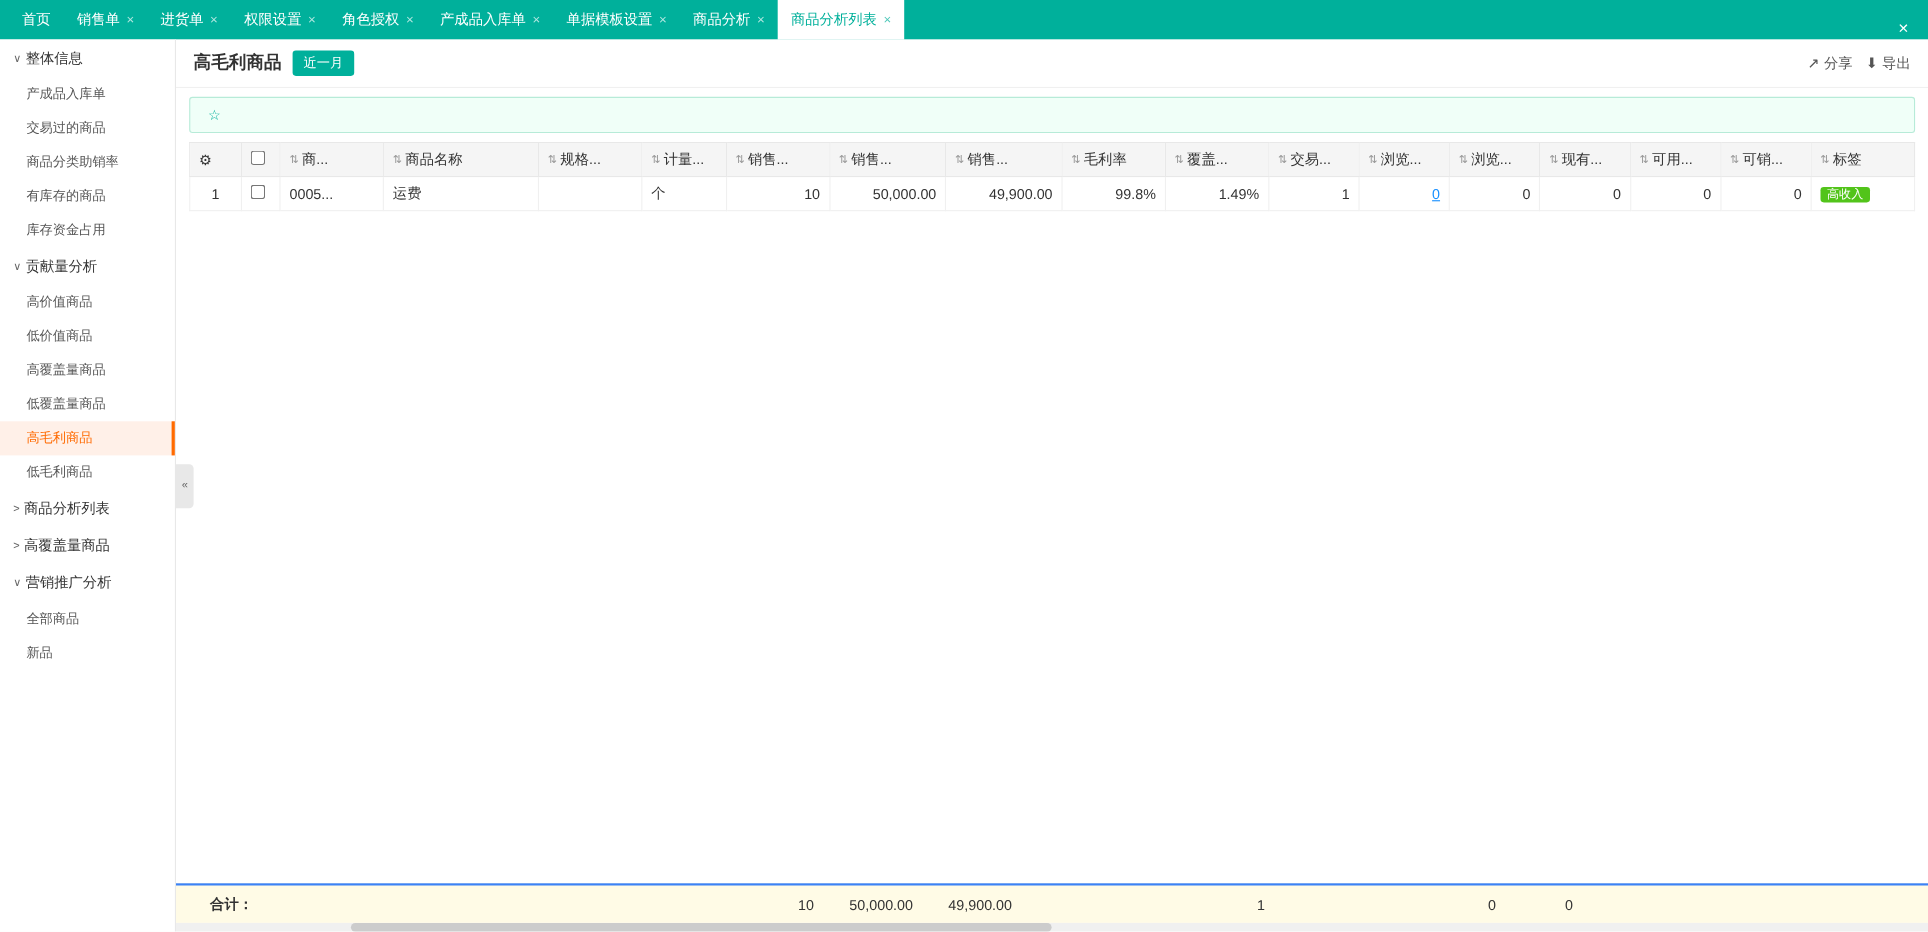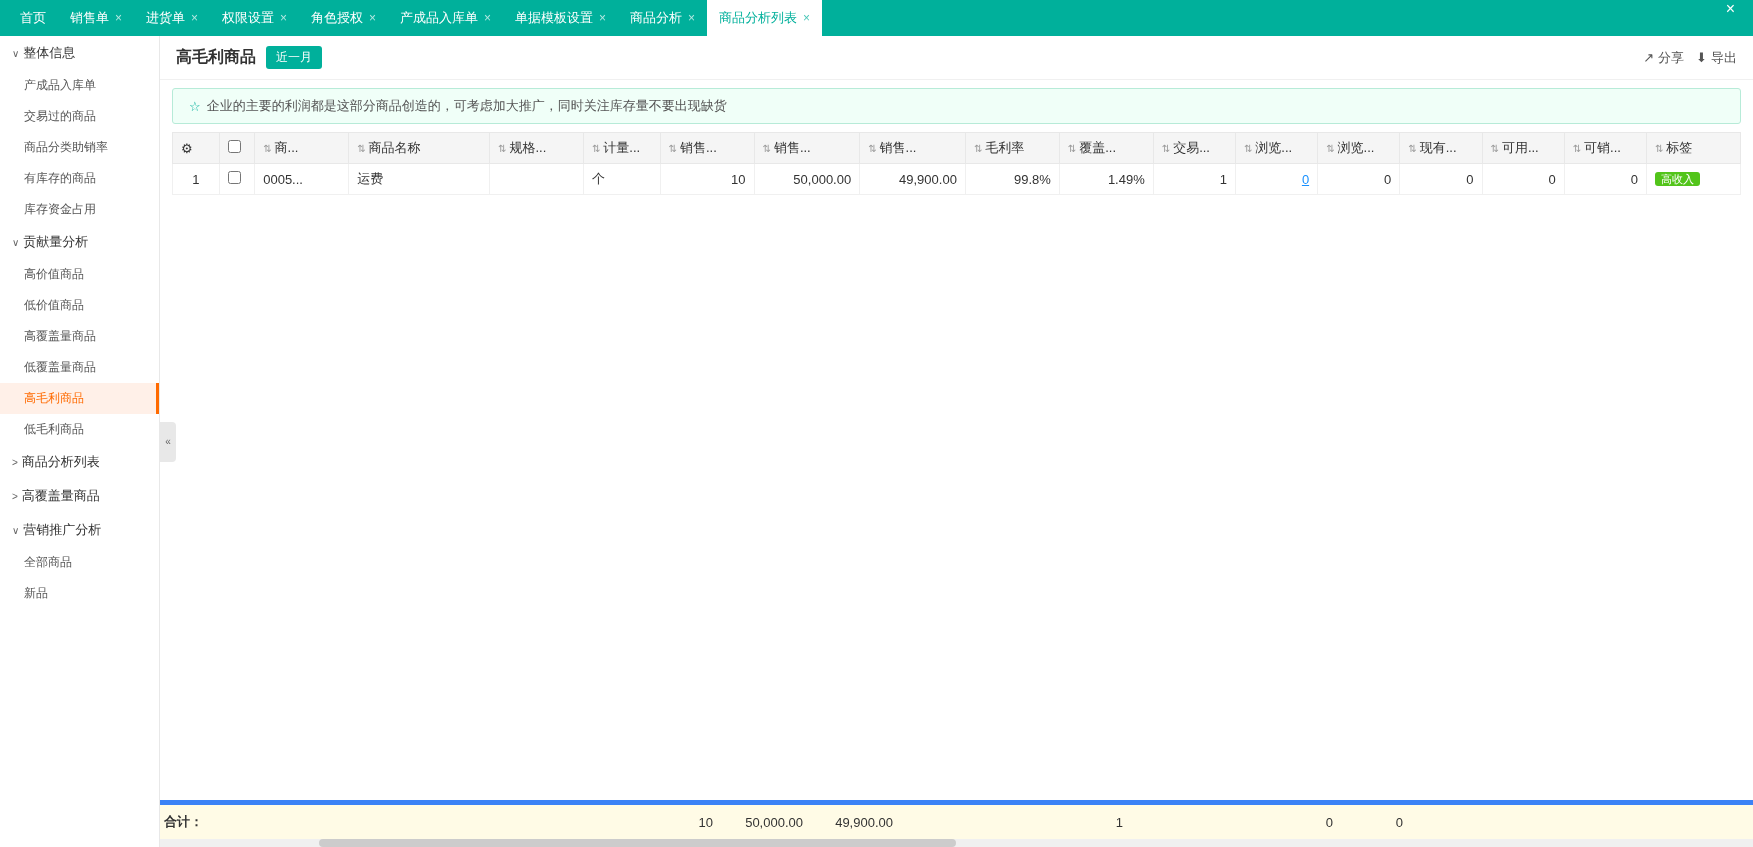--- a/index.html
+++ b/index.html
@@ -3,21 +3,21 @@
   <meta charset="utf-8">
   <style>
     * { box-sizing: border-box; margin: 0; padding: 0; font-family: 'Microsoft YaHei', Arial, sans-serif; font-size: 13px; }
     body { background: #f5f5f5; overflow: hidden; }
 
     
     .top-nav {
       background: #00b09b;
       height: 36px;
       display: flex;
-      align-items: flex-start;
+      align-items: flex-end;
       padding: 0 8px;
       color: white;
       flex-shrink: 0;
     }
     .top-nav .nav-item {
       padding: 0 12px;
       height: 36px;
       display: flex;
       align-items: center;
       cursor: pointer;
@@ -228,22 +228,22 @@
       border-radius: 3px;
       font-size: 11px;
     }
     .num-col { text-align: right; }
     .center-col { text-align: center; }
     .link-style { color: #1890ff; text-decoration: underline; cursor: pointer; }
 
     
     .footer-total {
       background: #fffbe6;
-      border-top: 5px solid #3b82f6;
-      padding: 8px 4px;
+      border-top: 2px solid #3b82f6;
+      padding: 8px 31px;
       display: flex;
       align-items: center;
       font-size: 12px;
       color: #333;
       flex-shrink: 0;
     }
     .total-label { margin-right: 20px; font-weight: bold; }
 
     
     .scroll-track {
@@ -330,21 +330,20 @@
           </button>
           <button class="action-btn">
             <span>⬇</span>
             <span>导出</span>
           </button>
         </div>
       </div>
 
       <div class="tip-bar">
         <span class="tip-icon">☆</span>
-        <span>企业的主要的利润都是这部分商品创造的，可考虑加大推广，同时关注库存量不要出现缺货</span>
       </div>
 
       <div class="table-container">
         <table class="data-table">
           <thead id="table-head">
               <tr>
                 <th style="width: 40px;">⚙</th>
                 <th style="width: 30px;"><input type="checkbox" style=""></th>
                 <th style="width: 80px;">
                   <div class="th-inner">

